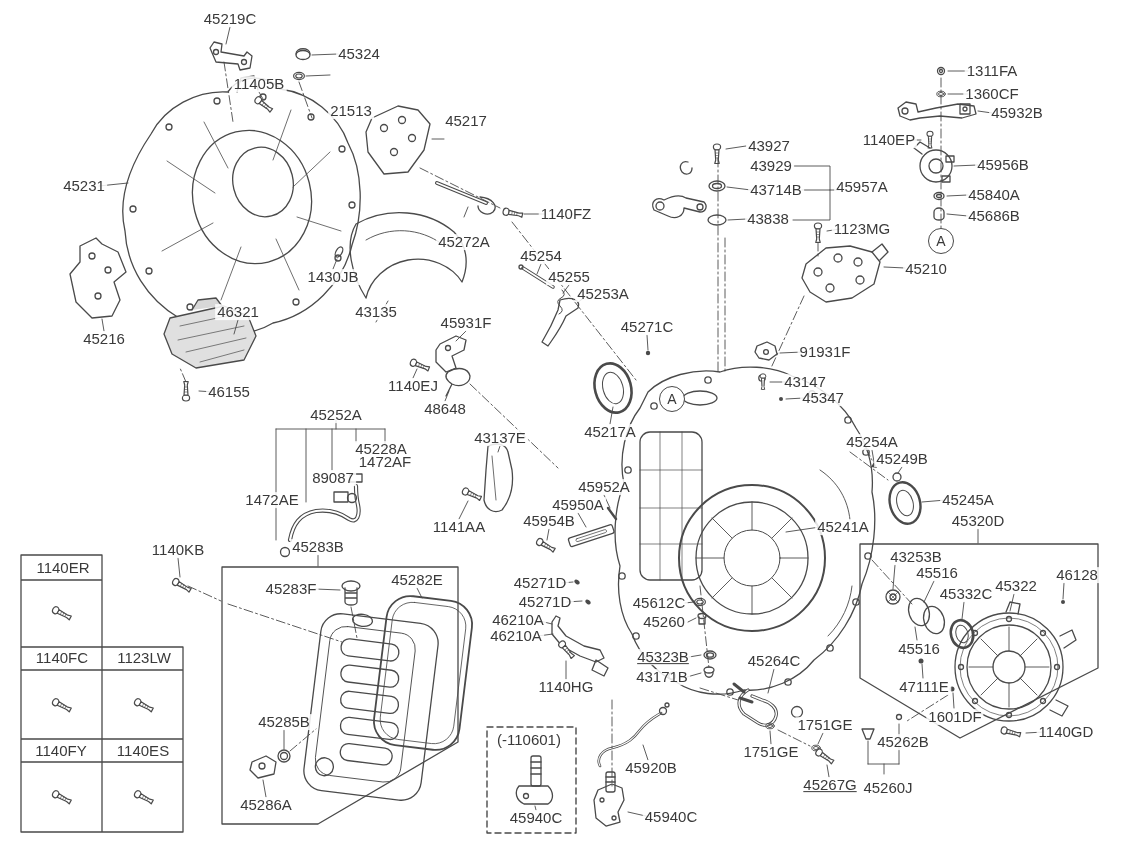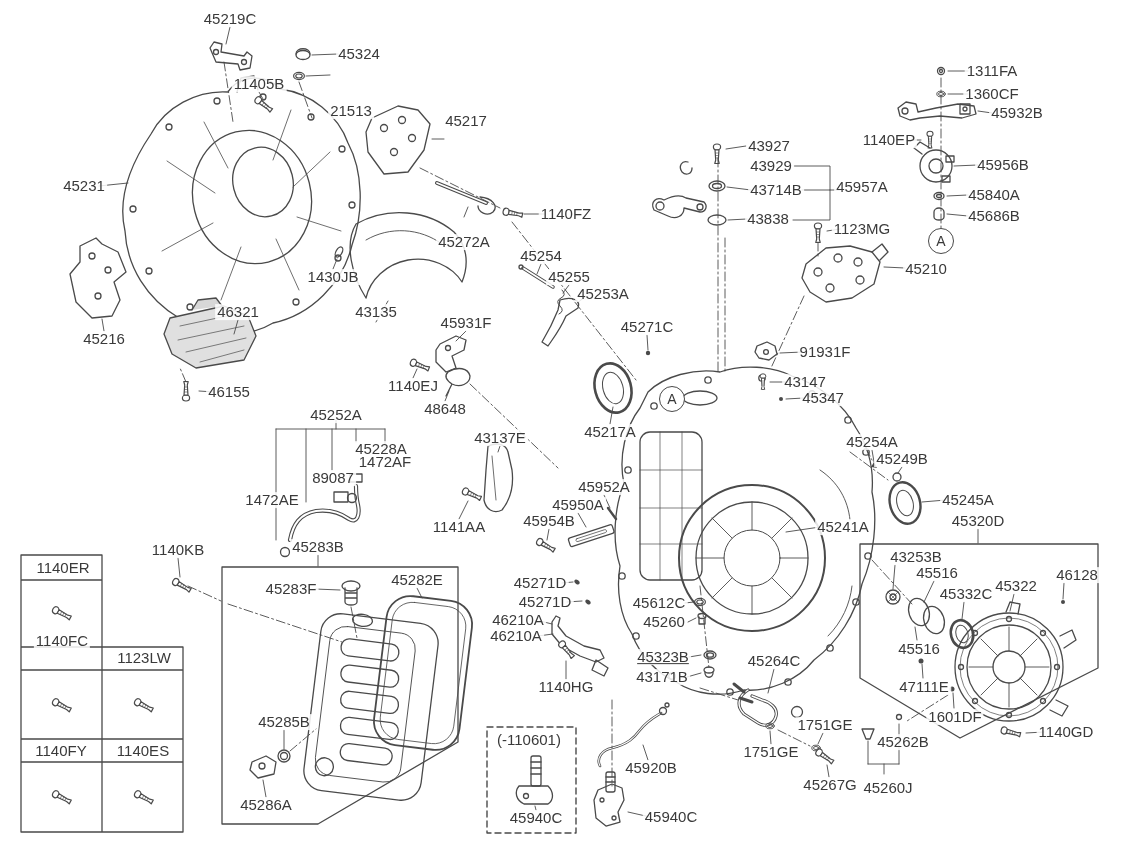--- a/index.html
+++ b/index.html
@@ -460,38 +460,38 @@
       <span class="lbl" style="left: 518px; top: 620px;">46210A</span>
       <span class="lbl" style="left: 516px; top: 636px;">46210A</span>
       <span class="lbl" style="left: 566px; top: 687px;">1140HG</span>
       <span class="lbl" style="left: 659px; top: 603px;">45612C</span>
       <span class="lbl" style="left: 664px; top: 622px;">45260</span>
       <span class="lbl" style="left: 663px; top: 657px; text-decoration: underline;">45323B</span>
       <span class="lbl" style="left: 662px; top: 677px;">43171B</span>
       <span class="lbl" style="left: 774px; top: 661px;">45264C</span>
       <span class="lbl" style="left: 825px; top: 725px;">1751GE</span>
       <span class="lbl" style="left: 771px; top: 752px;">1751GE</span>
-      <span class="lbl" style="left: 830px; top: 785px;">45267G</span>
+      <span class="lbl" style="left: 830px; top: 785px; text-decoration: underline;">45267G</span>
       <span class="lbl" style="left: 903px; top: 742px;">45262B</span>
       <span class="lbl" style="left: 888px; top: 788px;">45260J</span>
       <span class="lbl" style="left: 651px; top: 768px;">45920B</span>
       <span class="lbl" style="left: 536px; top: 818px;">45940C</span>
       <span class="lbl" style="left: 671px; top: 817px;">45940C</span>
       <span class="lbl" style="left: 529px; top: 740px;">(-110601)</span>
       <span class="lbl" style="left: 896px; top: 557px; margin-left: 20px;">43253B</span>
       <span class="lbl" style="left: 937px; top: 573px;">45516</span>
       <span class="lbl" style="left: 966px; top: 594px;">45332C</span>
       <span class="lbl" style="left: 1016px; top: 586px;">45322</span>
       <span class="lbl" style="left: 1065px; top: 575px; margin-left: 12px;">46128</span>
       <span class="lbl" style="left: 919px; top: 649px;">45516</span>
       <span class="lbl" style="left: 924px; top: 687px;">47111E</span>
       <span class="lbl" style="left: 955px; top: 717px;">1601DF</span>
       <span class="lbl" style="left: 1066px; top: 732px;">1140GD</span>
       <span class="lbl" style="left: 63px; top: 568px;">1140ER</span>
-      <span class="lbl" style="left: 62px; top: 641px;">1140FC</span>
+      <span class="lbl" style="left: 62px; top: 658px;">1140FC</span>
       <span class="lbl" style="left: 144px; top: 658px;">1123LW</span>
       <span class="lbl" style="left: 61px; top: 751px;">1140FY</span>
       <span class="lbl" style="left: 143px; top: 751px;">1140ES</span>
       <span class="callout" style="left: 672px; top: 399px;">A</span>
       <span class="callout" style="left: 941px; top: 241px;">A</span>
     </div>
 
 </div>
 
 </body></html>

